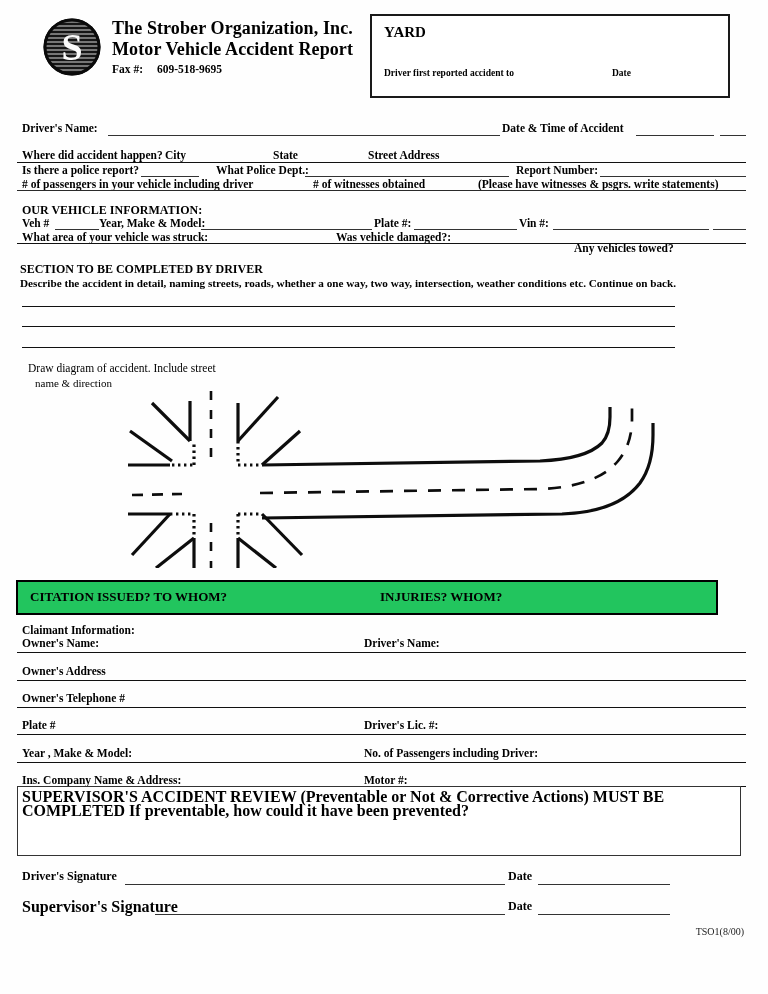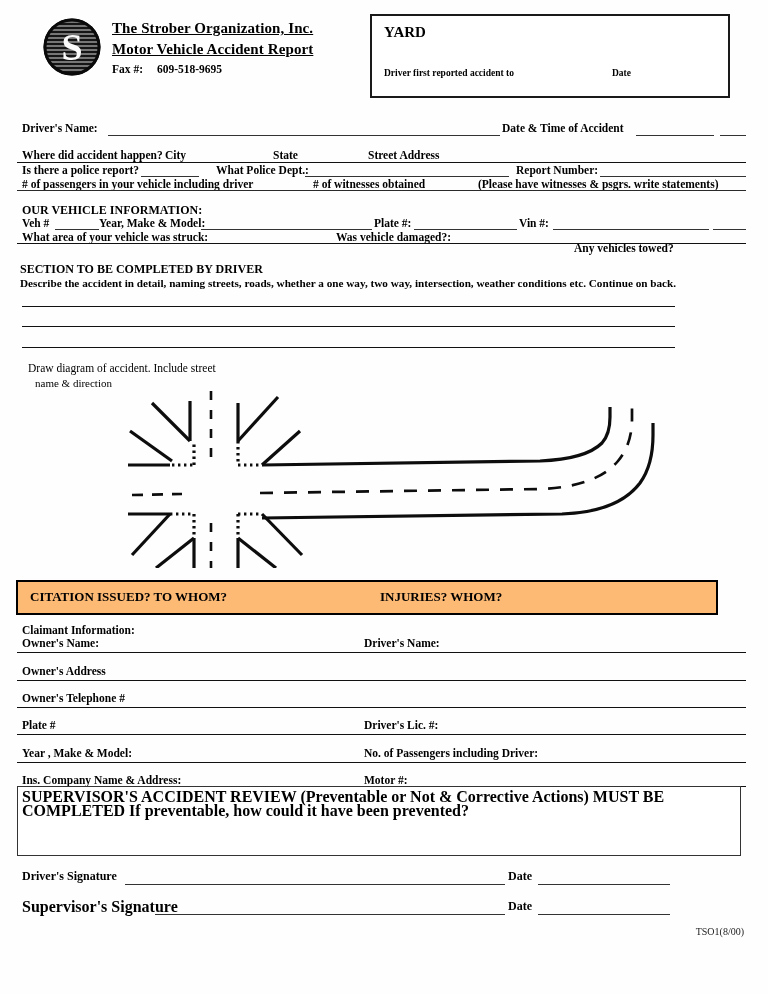--- a/index.html
+++ b/index.html
@@ -35,25 +35,24 @@
   }
   .logo-wrap svg { display:block; }
 
   .brand {
     position: absolute;
     left: 112px; top: 18px;
     width: 250px;
   }
   .brand-line1, .brand-line2 {
     font-weight: bold;
-    font-size: 15px;
+    font-size: 18px;
     line-height: 21px;
     letter-spacing: 0.1px;
     white-space: nowrap;
-    text-decoration: underline;
   }
   .brand-fax {
     font-weight: bold;
     font-size: 11.5px;
     line-height: 15px;
     white-space: nowrap;
     margin-top: 2px;
   }
   .brand-fax .lbl { display:inline-block; min-width: 42px; }
 
@@ -109,21 +108,21 @@
     height: 0;
     border-top: 1px solid #333;
   }
 
   
   .citation-box {
     position: absolute;
     left: 16px; top: 580px;
     width: 698px; height: 31px;
     border: 2.5px solid #000;
-    background: #fdba74;
+    background: #22c55e;
   }
   .citation-a {
     position: absolute; left: 12px; top: 7px;
     font-weight: bold; font-size: 13px;
   }
   .citation-b {
     position: absolute; left: 362px; top: 7px;
     font-weight: bold; font-size: 13px;
   }
 

